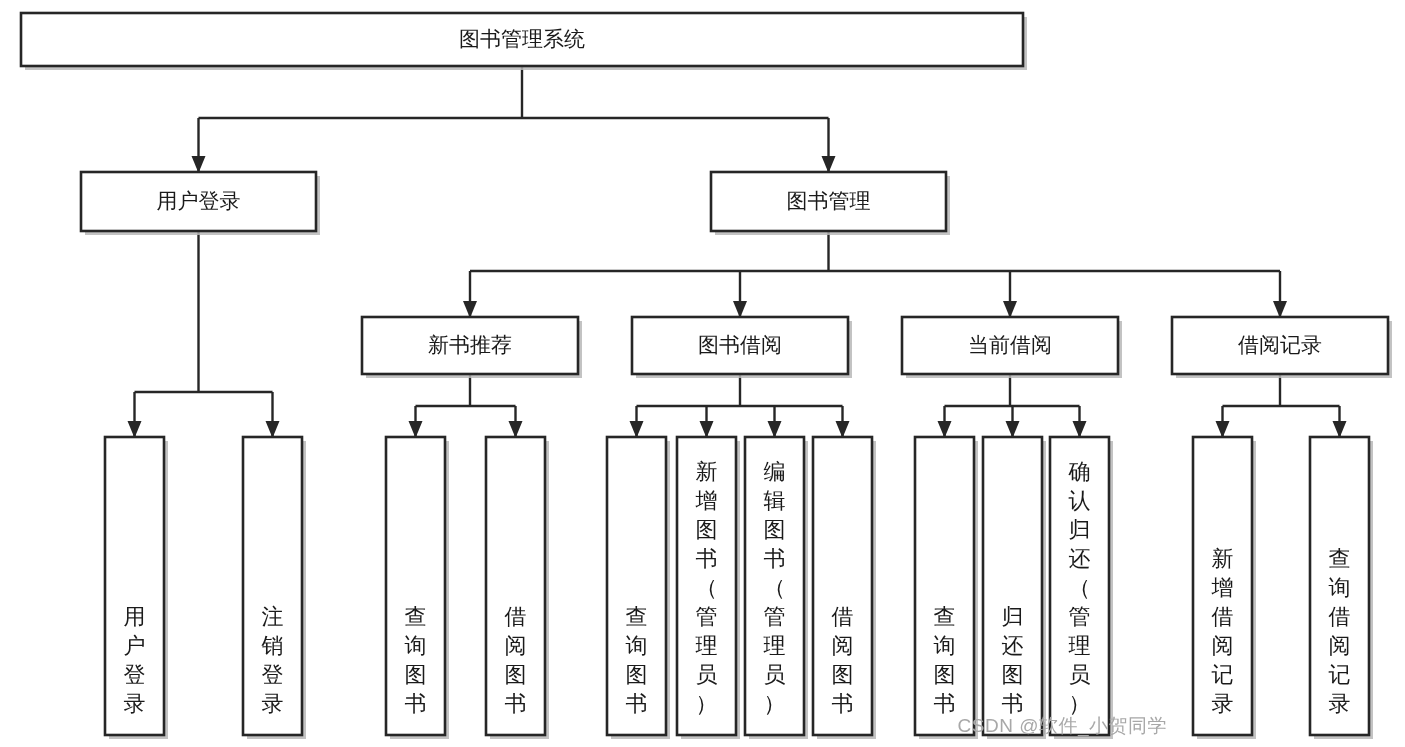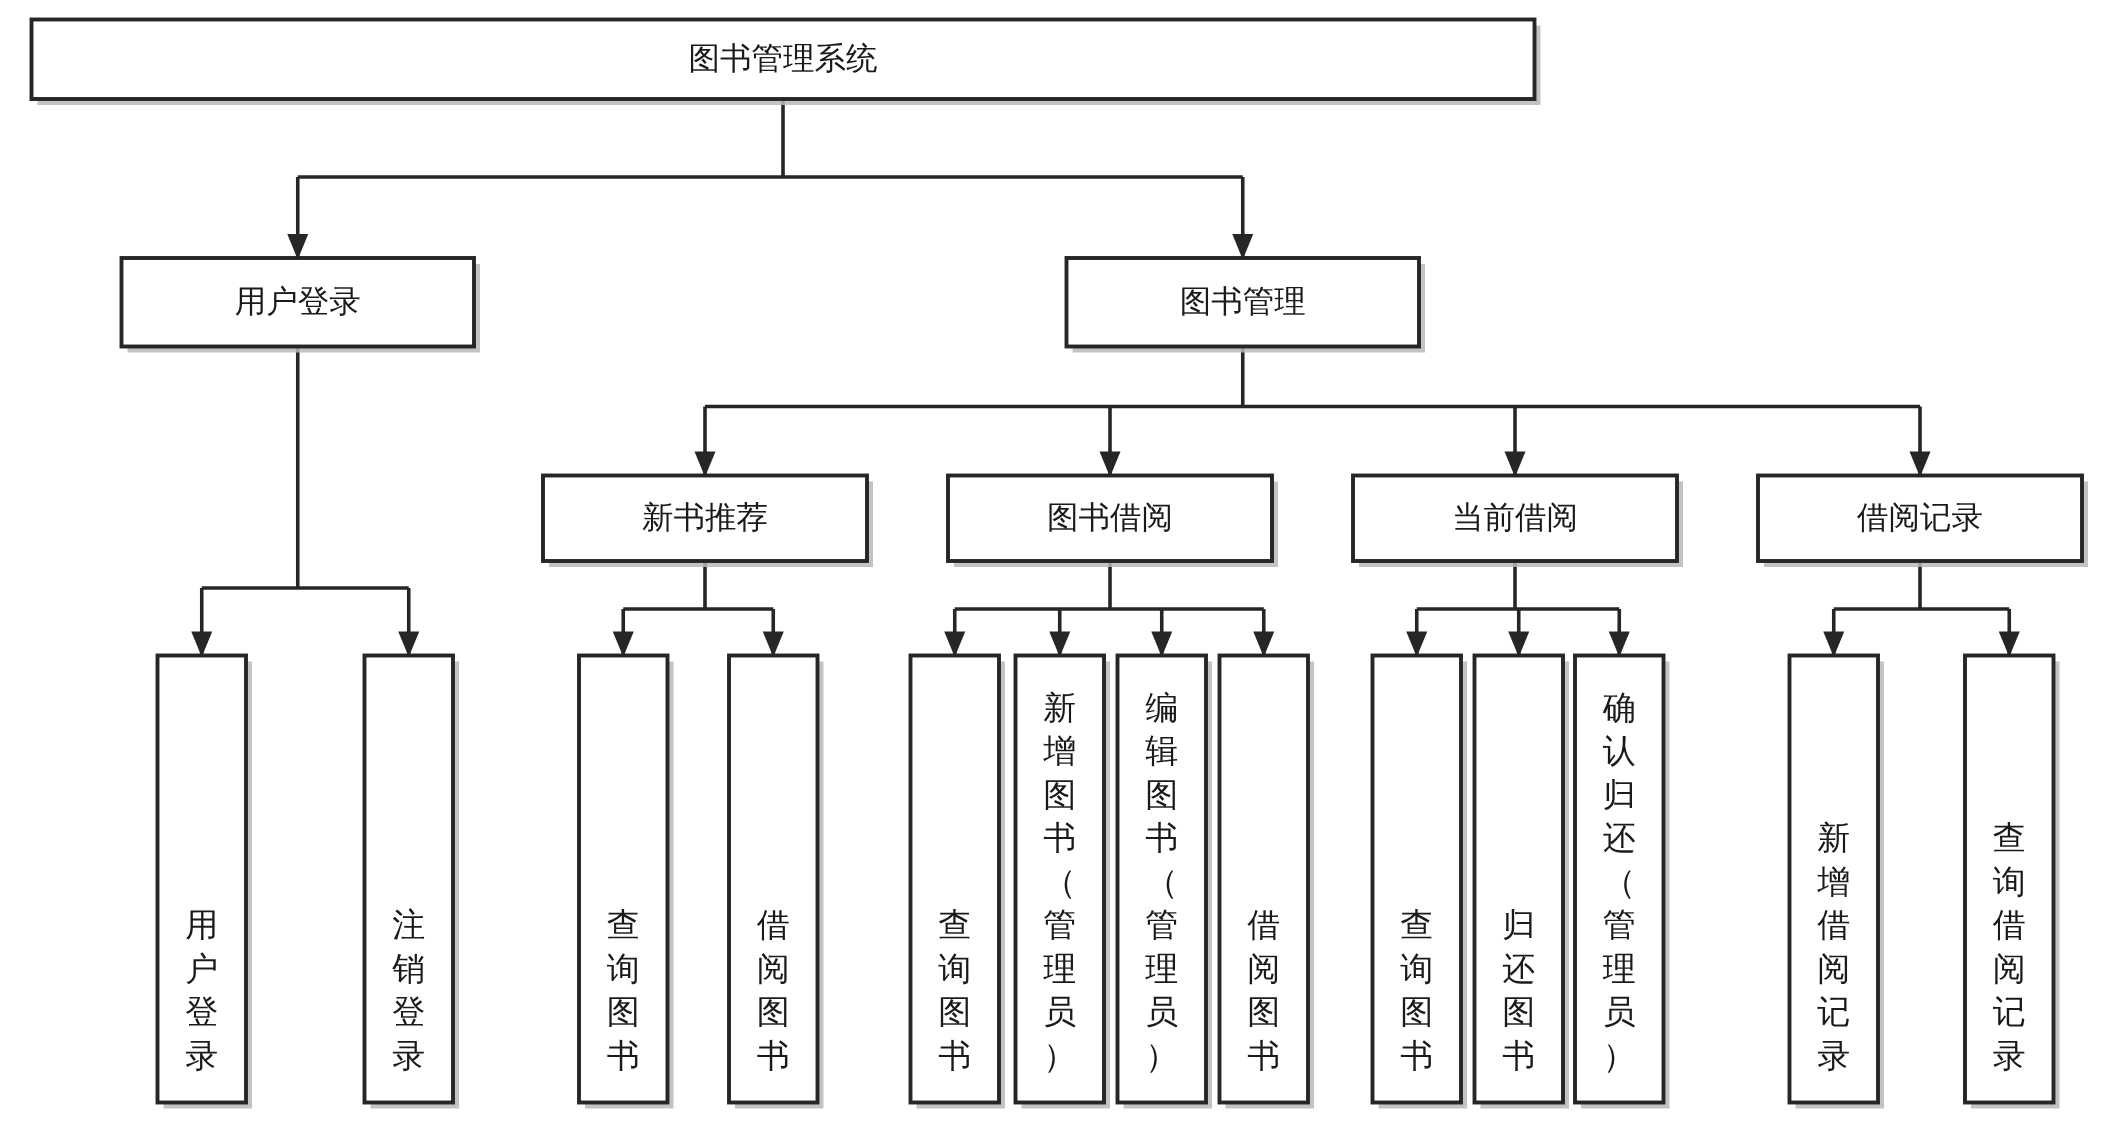--- a/index.html
+++ b/index.html
@@ -238,13 +238,14 @@
           <rect x="1193" y="437" width="59" height="298" class="node-rect"></rect>
           <text x="1222.5" y="566" class="node-label-v"><tspan x="1222.5" dy="0">新</tspan><tspan x="1222.5" dy="29">增</tspan><tspan x="1222.5" dy="29">借</tspan><tspan x="1222.5" dy="29">阅</tspan><tspan x="1222.5" dy="29">记</tspan><tspan x="1222.5" dy="29">录</tspan></text>
         </g>
         <g>
           <rect x="1314" y="441" width="59" height="298" class="node-shadow"></rect>
           <rect x="1310" y="437" width="59" height="298" class="node-rect"></rect>
           <text x="1339.5" y="566" class="node-label-v"><tspan x="1339.5" dy="0">查</tspan><tspan x="1339.5" dy="29">询</tspan><tspan x="1339.5" dy="29">借</tspan><tspan x="1339.5" dy="29">阅</tspan><tspan x="1339.5" dy="29">记</tspan><tspan x="1339.5" dy="29">录</tspan></text>
         </g>
       </g>
   </svg>
+  <div class="watermark">CSDN @软件_小贺同学</div>
 </div>
 
 </body></html>

